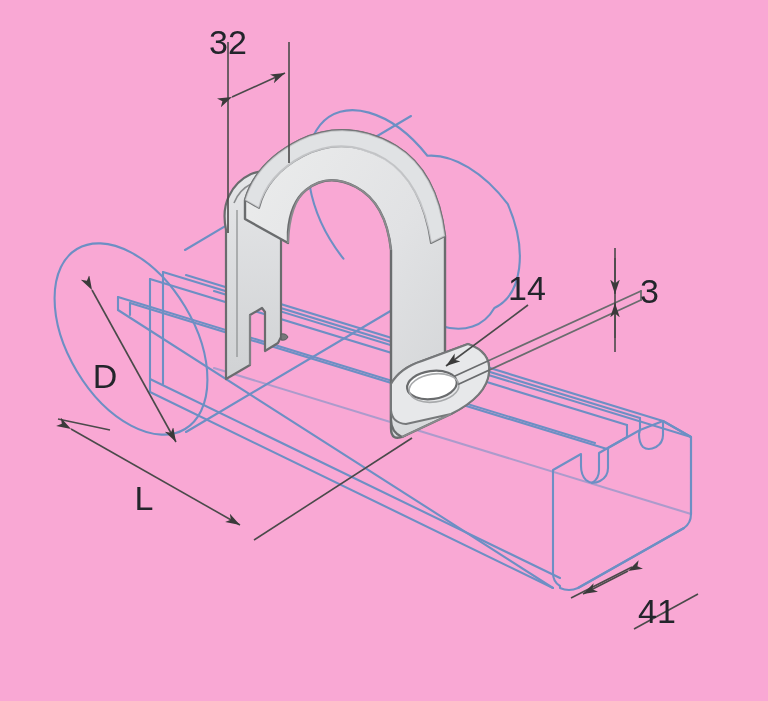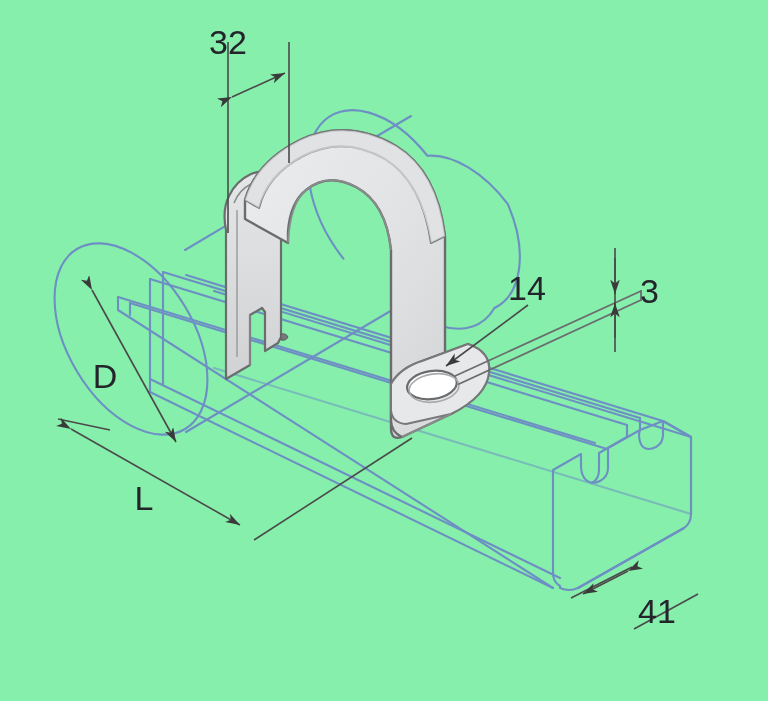--- a/index.html
+++ b/index.html
@@ -10,21 +10,21 @@
   body {
     width: 768px;
     height: 701px;
     font-family: "Liberation Sans", sans-serif;
     overflow: hidden;
   }
   #drawing-root {
     position: relative;
     width: 768px;
     height: 701px;
-    background: #86efac;
+    background: #f9a8d4;
   }
   svg#technical-drawing {
     display: block;
     width: 768px;
     height: 701px;
   }
   .dim-text {
     font-family: "Liberation Sans", sans-serif;
     font-size: 34px;
     fill: #23252b;

